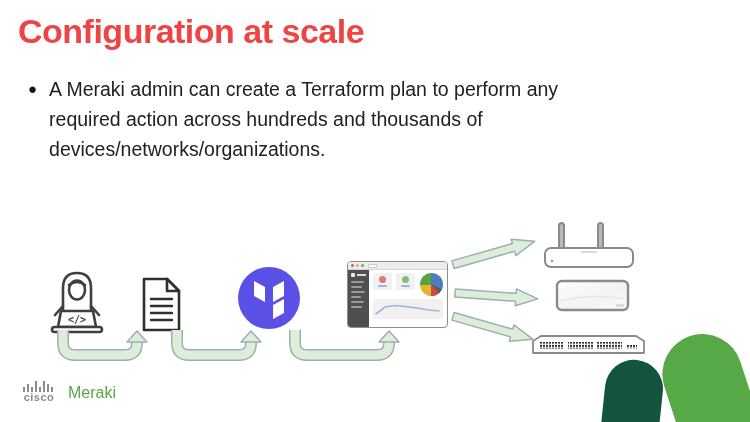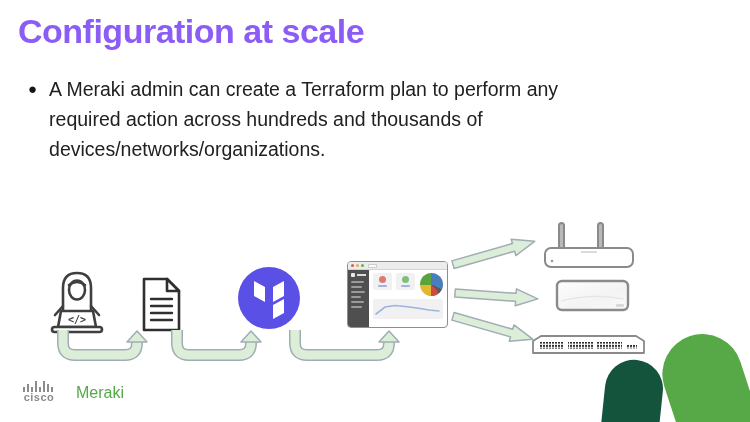--- a/index.html
+++ b/index.html
@@ -11,21 +11,21 @@
     font-family: "Liberation Sans", sans-serif;
     overflow: hidden;
   }
   .layer { position: absolute; inset: 0; }
   #deco-layer { z-index: 0; pointer-events: none; }
   #content-layer { z-index: 1; }
 
   
   .slide-title {
     position: absolute; left: 18px; top: 12px;
-    font-size: 34px; font-weight: 800; color: #8b5cf6;
+    font-size: 34px; font-weight: 800; color: #ef4444;
     letter-spacing: -0.5px;
   }
   .bullet-row {
     position: absolute; left: 28px; top: 74px;
     display: flex; gap: 12px; width: 580px;
   }
   .bullet-dot {
     font-size: 15px; color: #141414; line-height: 30px;
   }
   .bullet-text {
@@ -82,21 +82,21 @@
     background: conic-gradient(#4a7ebb 0 115deg, #5a5a5a 115deg 140deg,
                 #cf4a3f 140deg 185deg, #e5b62e 185deg 268deg, #57a33e 268deg 360deg);
   }
   .dash-chart {
     margin-top: 3px; height: 20px; background: #f1f1f1; border-radius: 2px;
   }
 
   
   .footer-logo {
     position: absolute; left: 22px; top: 381px;
-    display: flex; align-items: flex-end; gap: 20px;
+    display: flex; align-items: flex-end; gap: 12px;
   }
   .cisco-block { display: flex; flex-direction: column; align-items: center; }
   .cisco-word {
     font-size: 11px; font-weight: 700; color: #8b8b8b; letter-spacing: 0.5px;
     line-height: 10px;
   }
   .meraki-word {
     font-size: 16px; color: #57a846; line-height: 18px; font-weight: 400;
   }
 </style>

